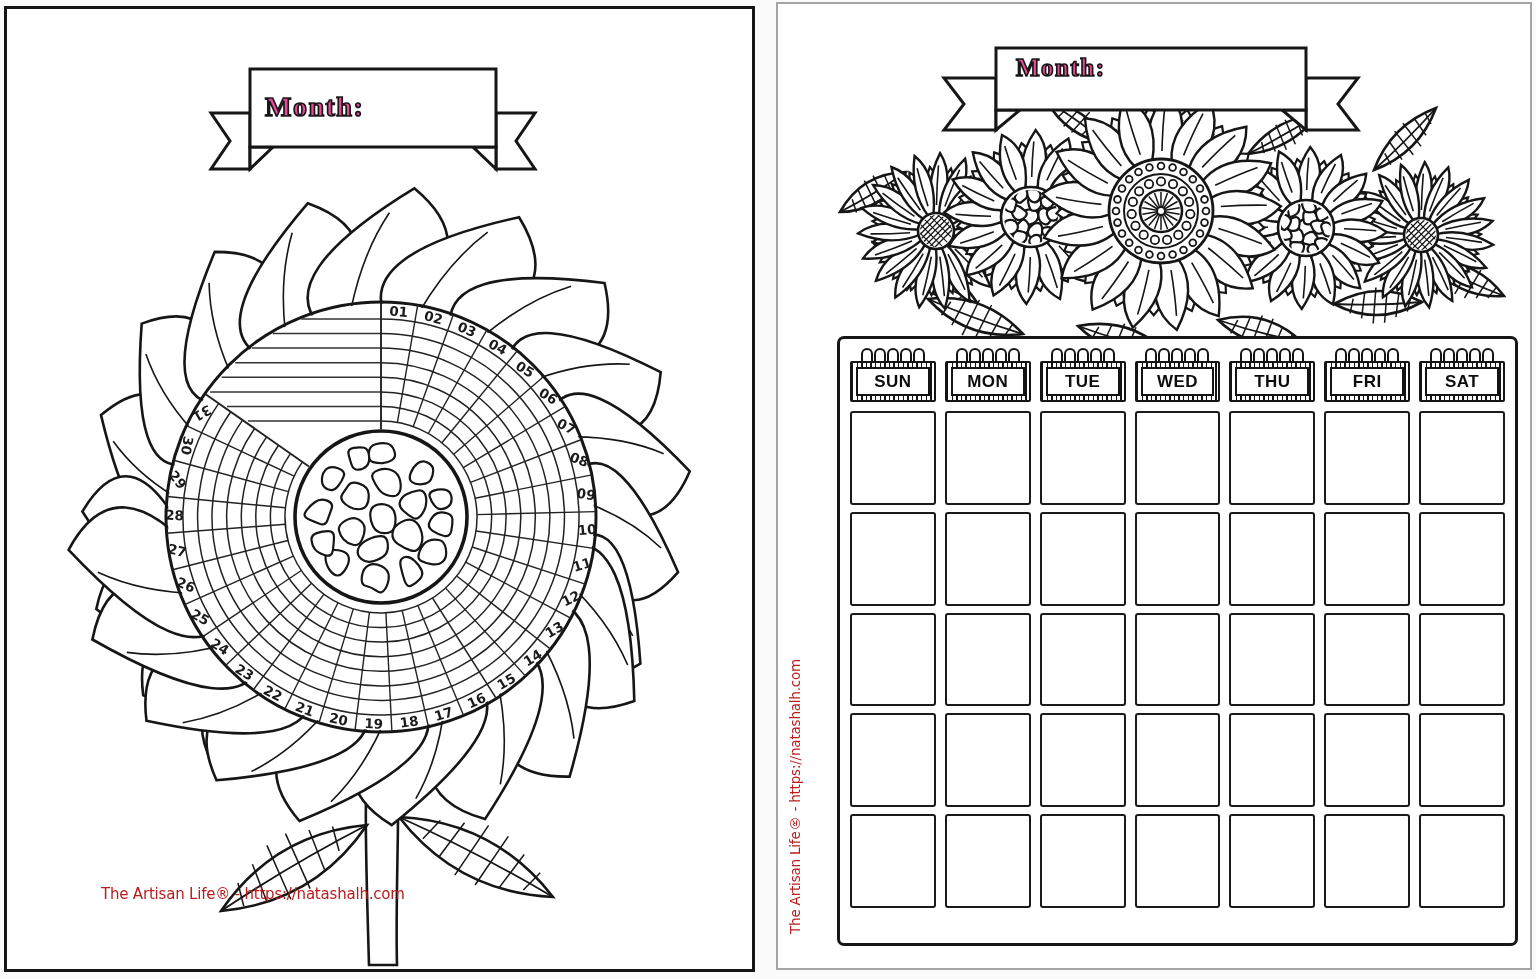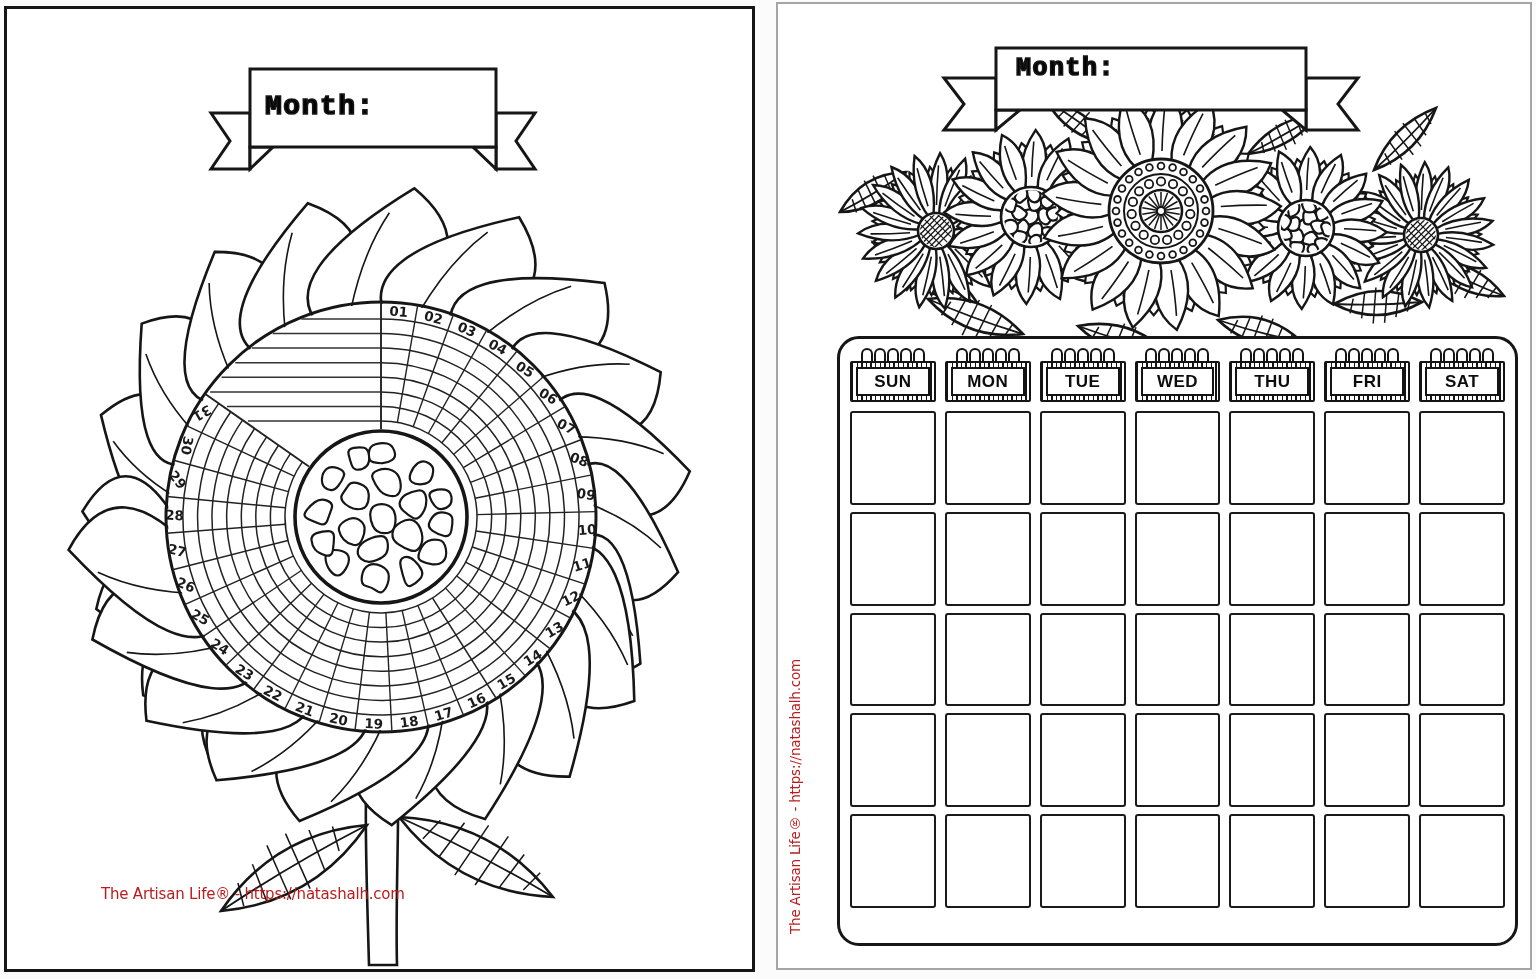--- a/index.html
+++ b/index.html
@@ -3,34 +3,34 @@
 <meta charset="utf-8">
 <style>
   html,body{margin:0;padding:0;background:#fbfbfb;width:1536px;height:979px;overflow:hidden;
             font-family:"Liberation Sans",sans-serif;}
   .page{position:absolute;background:#fff;box-sizing:border-box;}
   #left-page{left:4px;top:6px;width:751px;height:966px;border:3px solid #161616;}
   #right-page{left:776px;top:2px;width:756px;height:968px;border:2px solid #a5a5a5;}
   .decor-svg{position:absolute;left:0;top:0;width:100%;height:100%;}
   .banner{position:absolute;}
   .banner svg{position:absolute;left:0;top:0;}
-  .banner-text{position:absolute;font-family:Liberation Mono, monospace;font-weight:800;color:#000000;
+  .banner-text{position:absolute;font-family:Liberation Serif, serif;font-weight:800;color:#ec4899;
                -webkit-text-stroke:1.7px #161616;letter-spacing:1.5px;}
   #left-banner{left:196px;top:56px;width:340px;height:110px;}
   #left-banner .banner-text{left:62px;top:26px;font-size:28px;}
   #right-banner{left:158px;top:36px;width:430px;height:100px;}
   #right-banner .banner-text{left:80px;top:14px;font-size:25px;}
   .attribution{position:absolute;font-family:"DejaVu Sans",sans-serif;font-size:15px;color:#b91c1c;
                letter-spacing:-0.2px;white-space:nowrap;}
   #left-attr{left:94px;top:876px;}
   #right-attr{left:9px;top:612px;height:318px;writing-mode:vertical-rl;transform:rotate(180deg);
               font-size:13.5px;}
   
   .cal{position:absolute;left:59px;top:332px;width:681px;height:610px;border:3px solid #161616;
-       border-radius:22px;box-sizing:border-box;padding:9px 8px 12px;background:#fff;}
+       border-radius:7px;box-sizing:border-box;padding:9px 8px 12px;background:#fff;}
   .headrow{display:grid;grid-template-columns:repeat(7,1fr);column-gap:9px;padding:0 2px;}
   .dayhead .arches{display:flex;justify-content:center;gap:1px;height:13px;}
   .arch{width:12px;height:13px;border:2.5px solid #141414;border-bottom:0;
         border-radius:8px 8px 0 0;background:#fff;box-sizing:border-box;}
   .frame{height:41px;border:2.5px solid #141414;border-radius:2px;box-sizing:border-box;padding:4px;
          background:repeating-linear-gradient(90deg,#141414 0 1.4px,#fff 1.4px 4.6px);}
   .frame .inner{height:100%;box-sizing:border-box;background:#fff;border:2.2px solid #141414;
         display:flex;align-items:center;justify-content:center;font-weight:bold;font-size:17px;
         letter-spacing:0.5px;color:#0c0c0c;font-family:"Liberation Sans",sans-serif;}
   .gridcells{display:grid;grid-template-columns:repeat(7,1fr);gap:7px 9px;height:497px;

